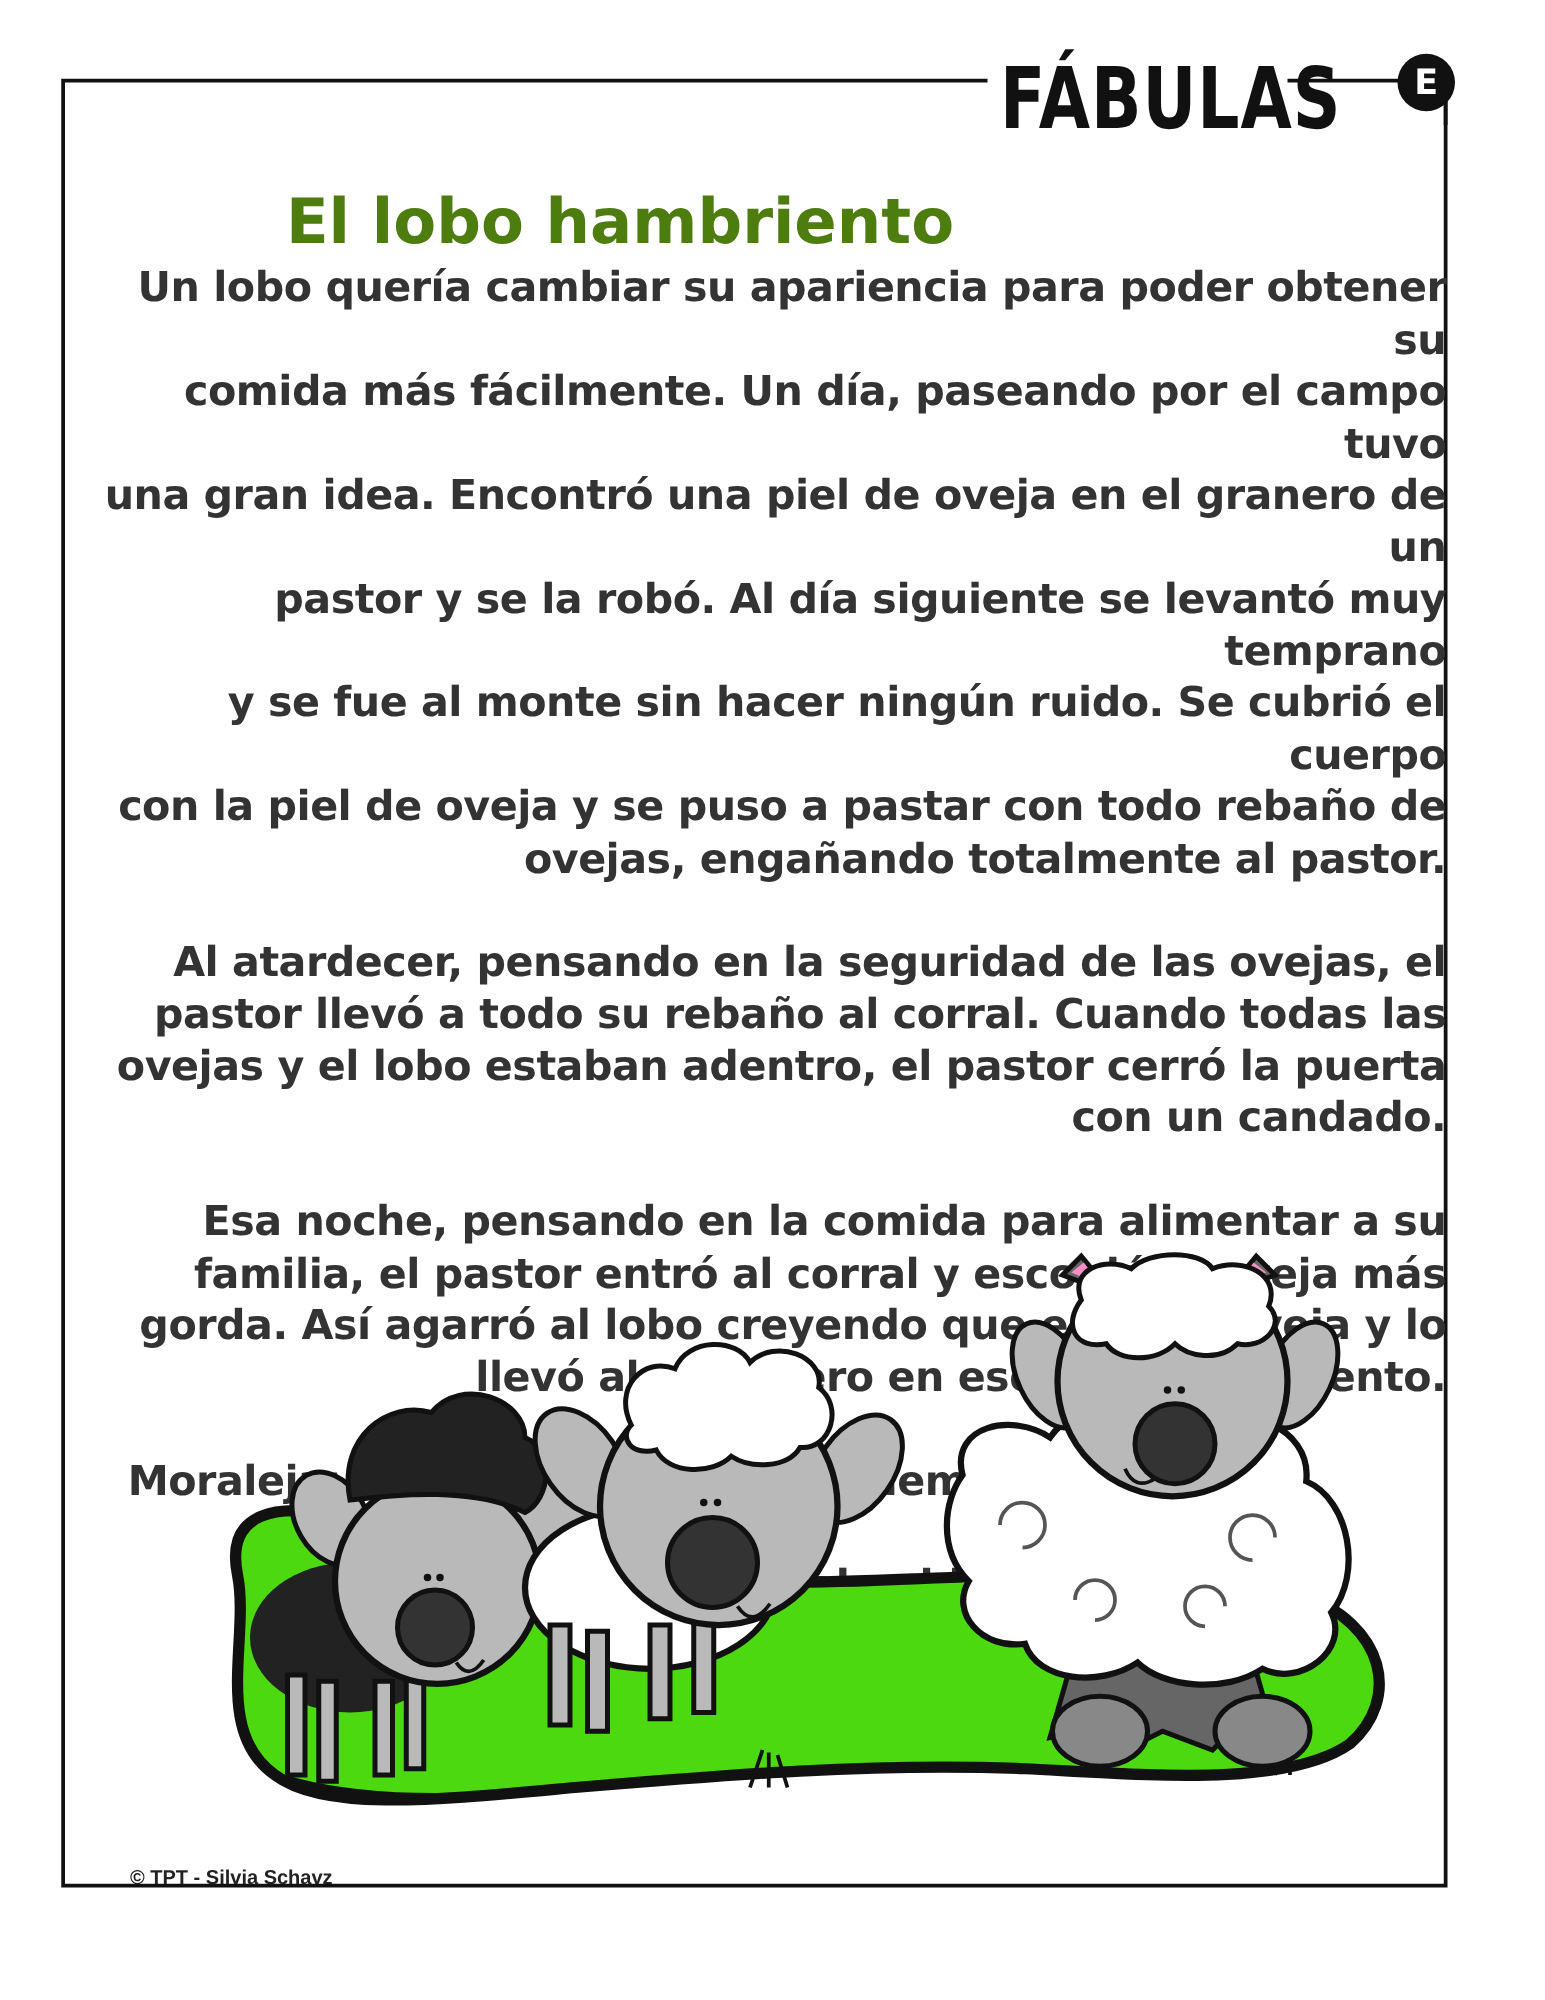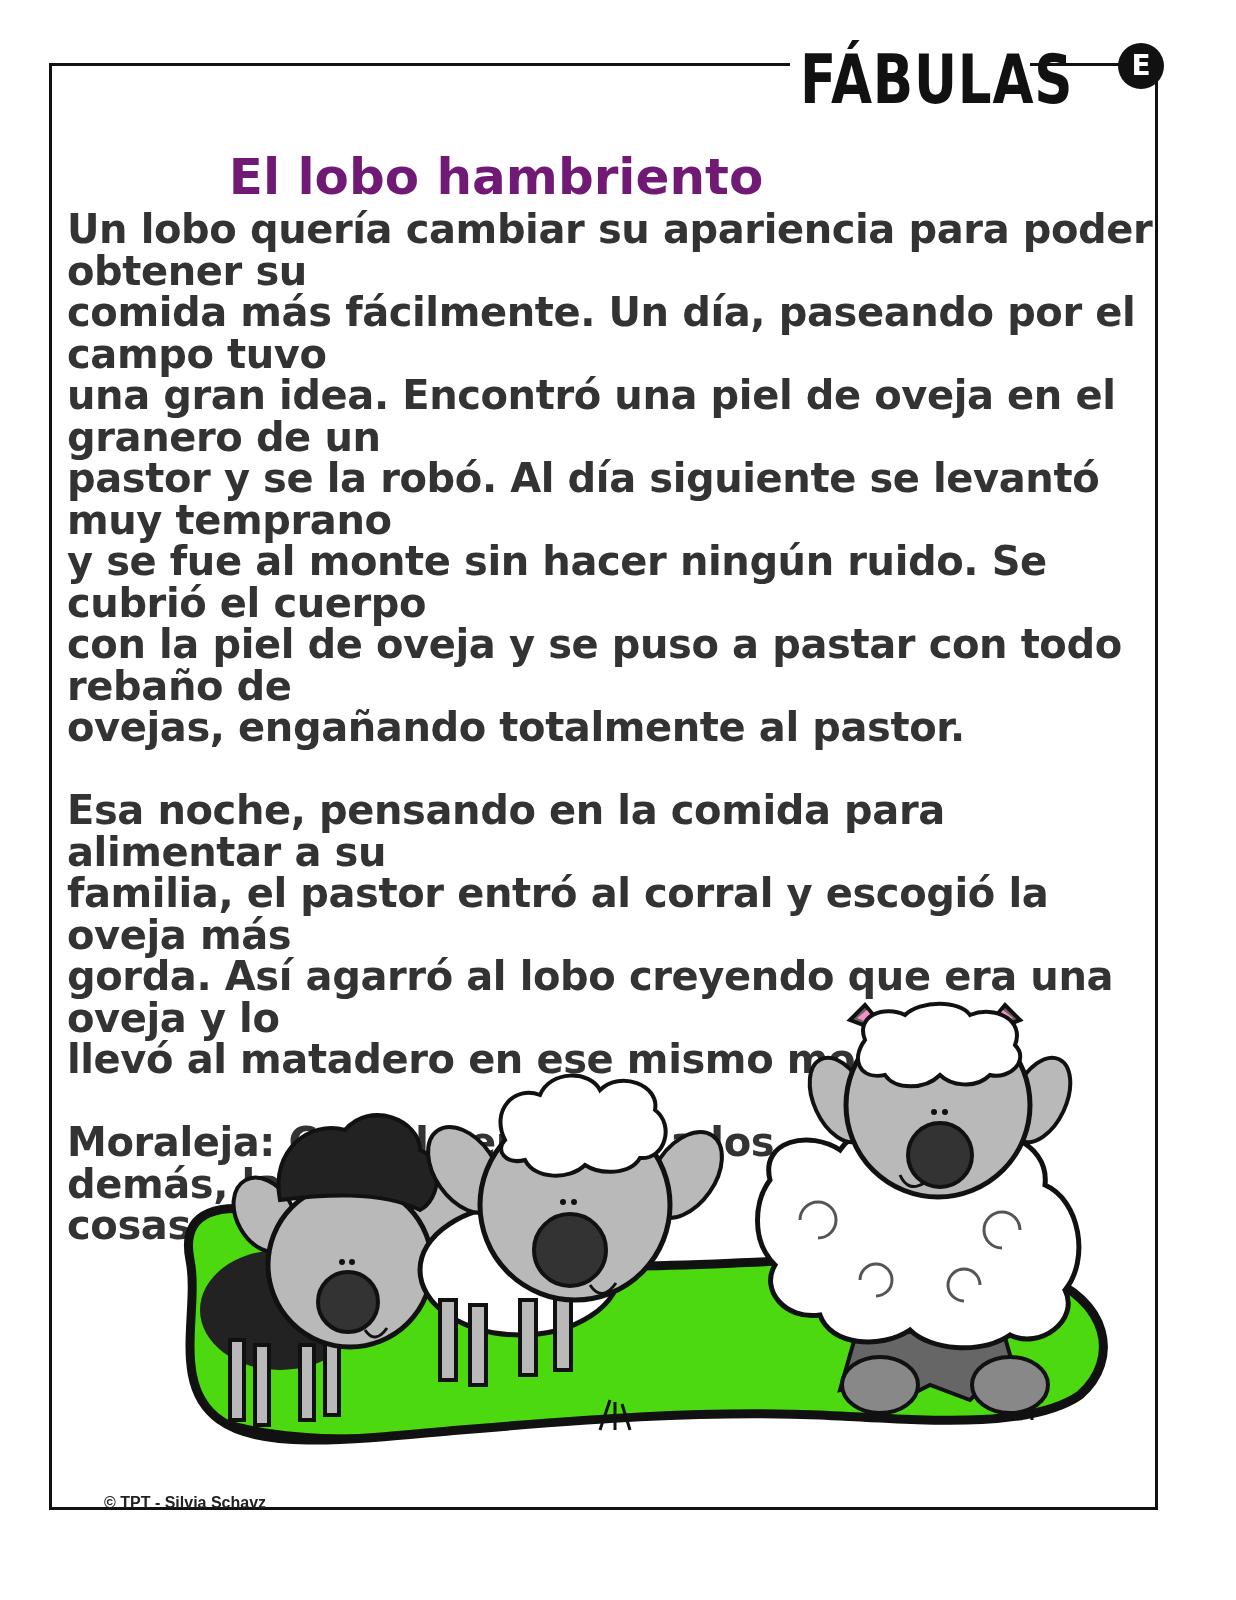--- a/index.html
+++ b/index.html
@@ -10,25 +10,25 @@
   .header-gap { position: absolute; left: 790px; top: 55px; width: 240px; height: 20px; background: #ffffff; }
   .header-title { position: absolute; left: 800px; top: 40px; height: 80px;
                   font-family: "DejaVu Sans", sans-serif; font-weight: bold;
                   font-size: 68px; line-height: 80px; color: #111111;
                   transform: scaleX(0.78); transform-origin: left center; letter-spacing: 1px; }
   .badge { position: absolute; left: 1118px; top: 43px; width: 46px; height: 46px;
            border-radius: 50%; background: #111111; color: #ffffff;
            font-weight: bold; font-size: 28px; line-height: 46px; text-align: center; }
   .badge-stem { position: absolute; left: 1155px; top: 80px; width: 3px; height: 20px; background: #111111; }
   .story-title { position: absolute; left: 0; width: 1022px; top: 145px; text-align: center;
-                 font-weight: bold; font-size: 50px; line-height: 64px; color: #701a75;
+                 font-weight: bold; font-size: 50px; line-height: 64px; color: #4d7c0f;
                  padding-right: 30px; box-sizing: border-box; }
   .story { position: absolute; left: 67px; top: 209px; width: 1090px; }
-  .para { margin: 0; font-weight: bold; font-size: 40px; line-height: 41.5px;
-          color: #333333; letter-spacing: -0.4px; white-space: pre-line; }
+  .para { margin: 0; font-weight: bold; font-size: 33px; line-height: 41.5px;
+          color: #333333; letter-spacing: -0.4px; white-space: pre-line; text-align: right; }
   .para + .para { margin-top: 41.5px; }
   .moral { width: 760px; }
   .art { position: absolute; left: 160px; top: 1000px; width: 960px; height: 450px; }
   .copyright { position: absolute; left: 104px; top: 1494px; font-weight: bold;
                font-size: 16px; color: #222222; font-family: "Liberation Sans", sans-serif; }
 </style>
 </head>
 <body>
 
 <div class="frame"></div>
@@ -40,20 +40,24 @@
 <div class="story-title">El lobo hambriento</div>
 
 <div class="story">
   <p class="para">Un lobo quería cambiar su apariencia para poder obtener su
 comida más fácilmente. Un día, paseando por el campo tuvo
 una gran idea. Encontró una piel de oveja en el granero de un
 pastor y se la robó. Al día siguiente se levantó muy temprano
 y se fue al monte sin hacer ningún ruido. Se cubrió el cuerpo
 con la piel de oveja y se puso a pastar con todo rebaño de
 ovejas, engañando totalmente al pastor.</p>
+  <p class="para">Al atardecer, pensando en la seguridad de las ovejas, el
+pastor llevó a todo su rebaño al corral. Cuando todas las
+ovejas y el lobo estaban adentro, el pastor cerró la puerta
+con un candado.</p>
   <p class="para">Esa noche, pensando en la comida para alimentar a su
 familia, el pastor entró al corral y escogió la oveja más
 gorda. Así agarró al lobo creyendo que era una oveja y lo
 llevó al matadero en ese mismo momento.</p>
   <p class="para moral">Moraleja: Cuando engañas a los demás, las
 cosas no salen bien.</p>
 </div>
 
 <svg class="art" viewBox="0 0 960 450" xmlns="http://www.w3.org/2000/svg">
 

